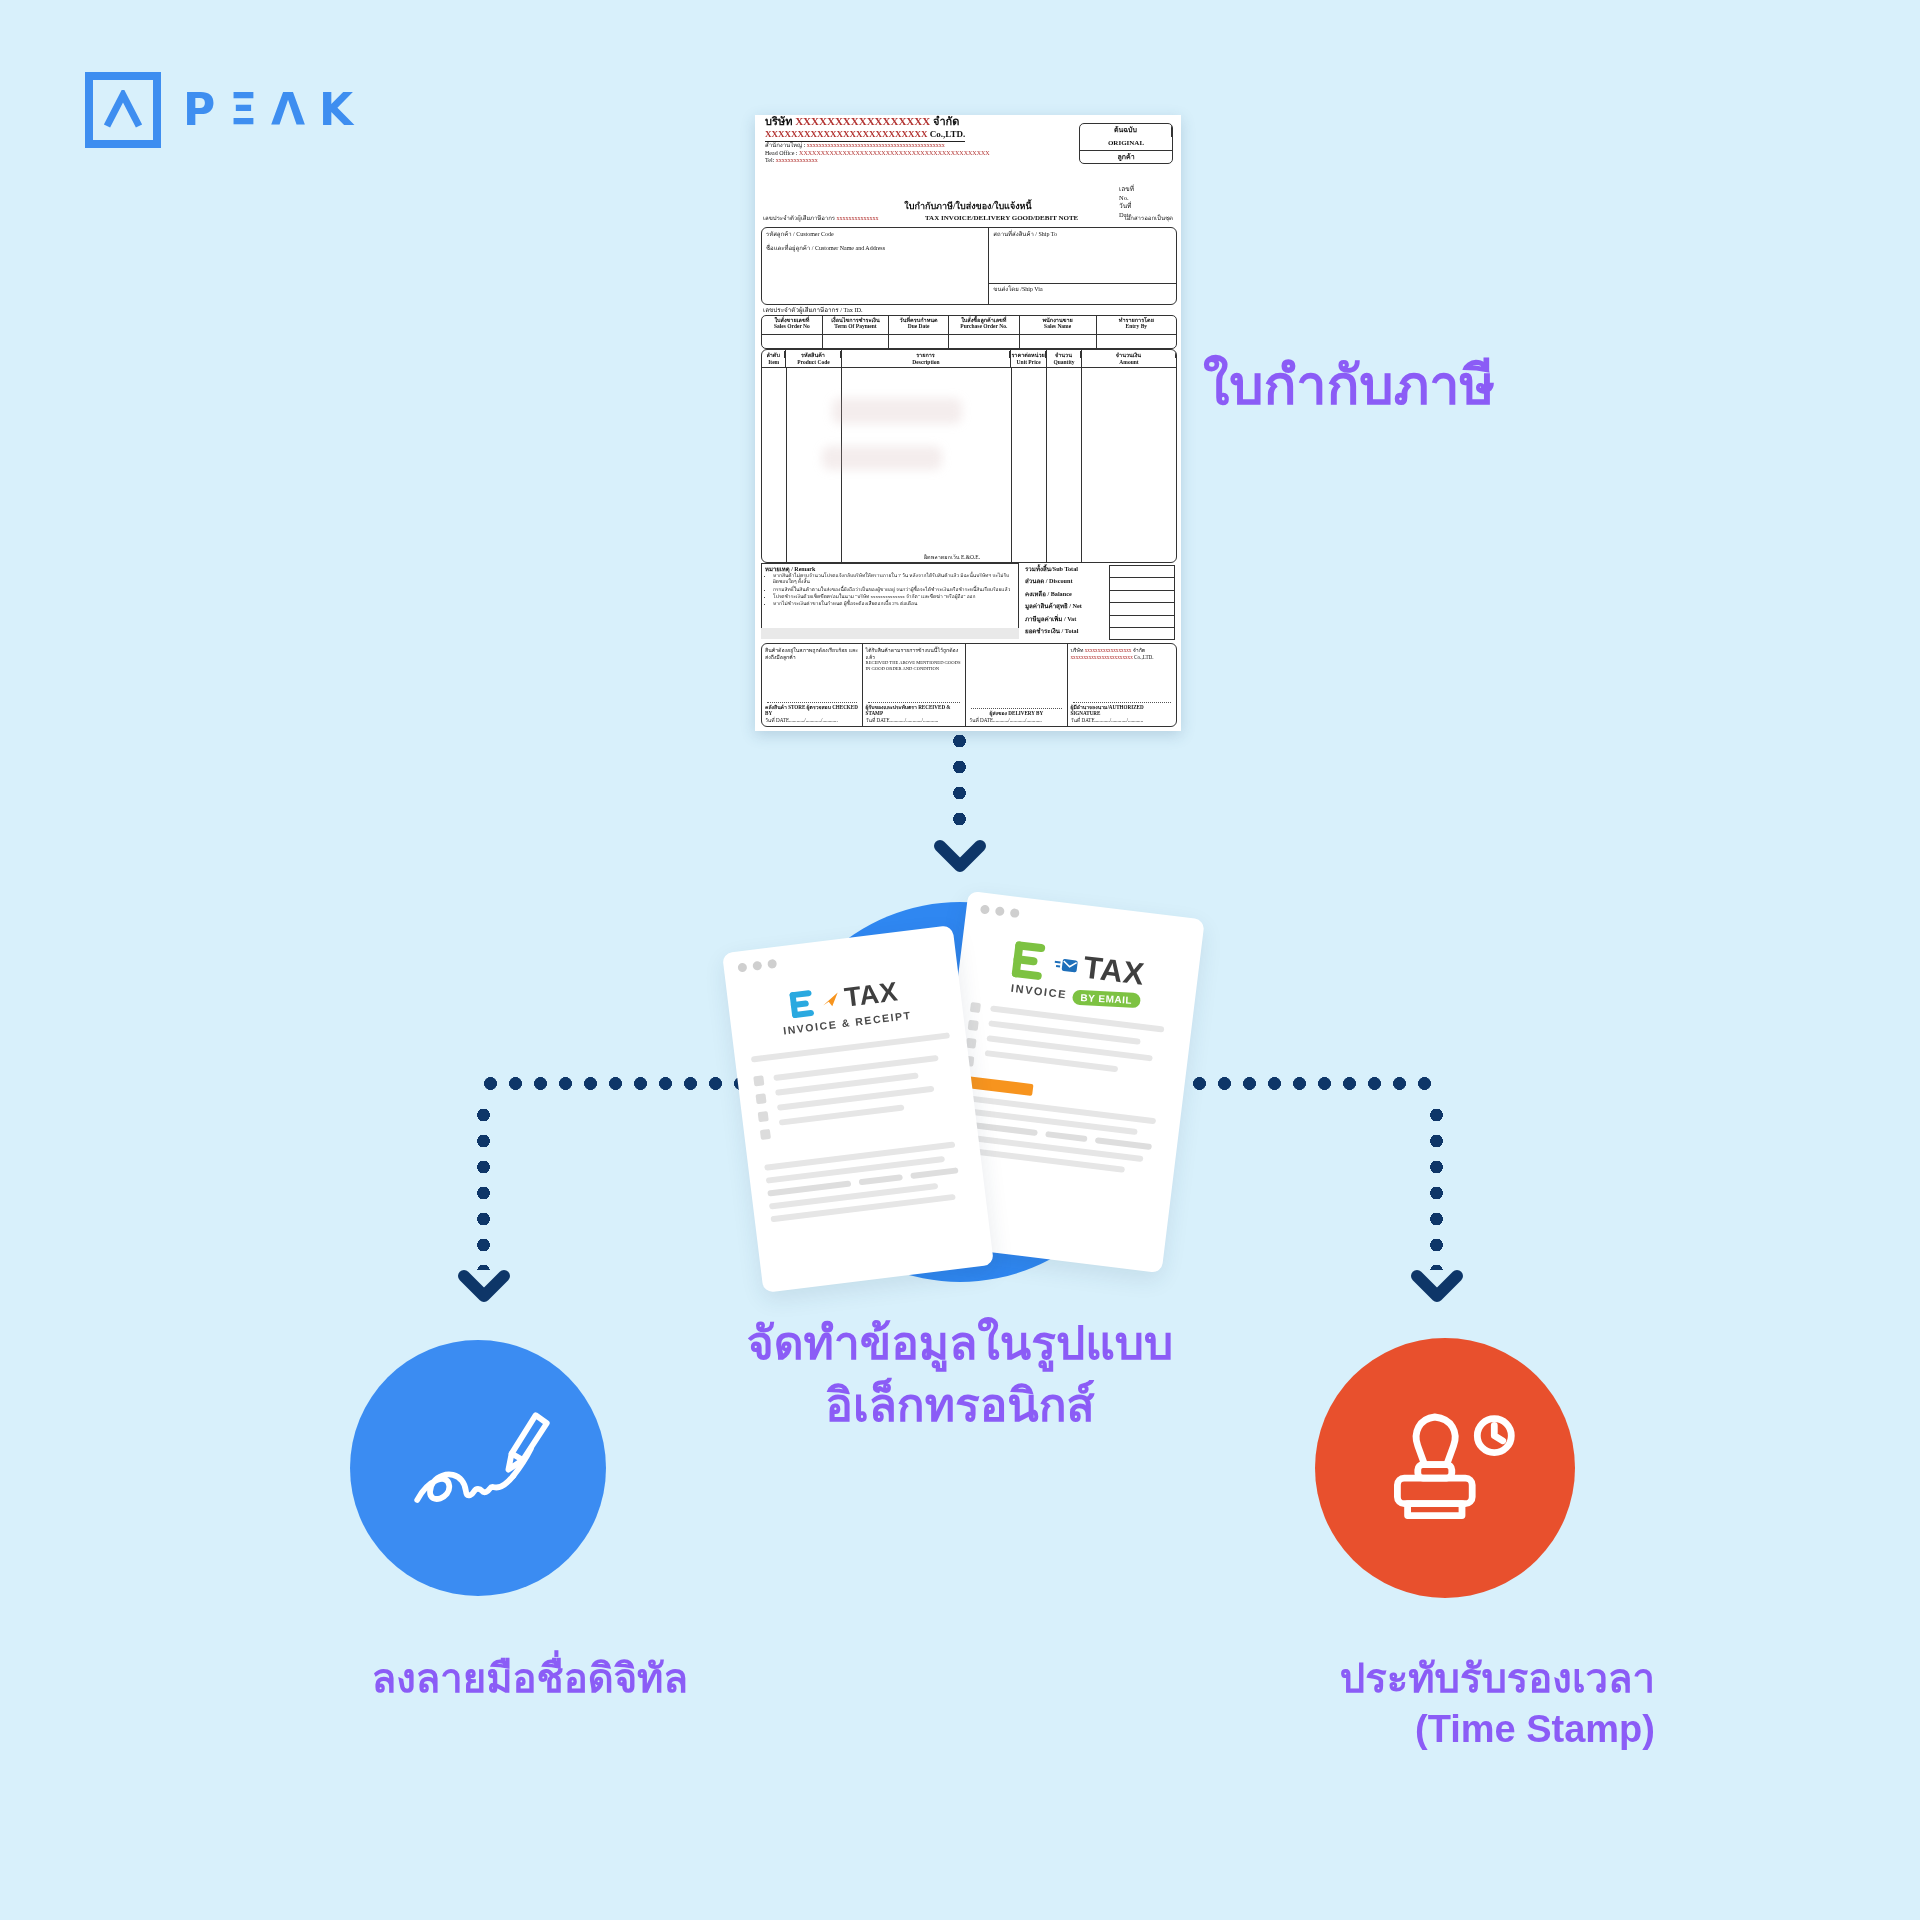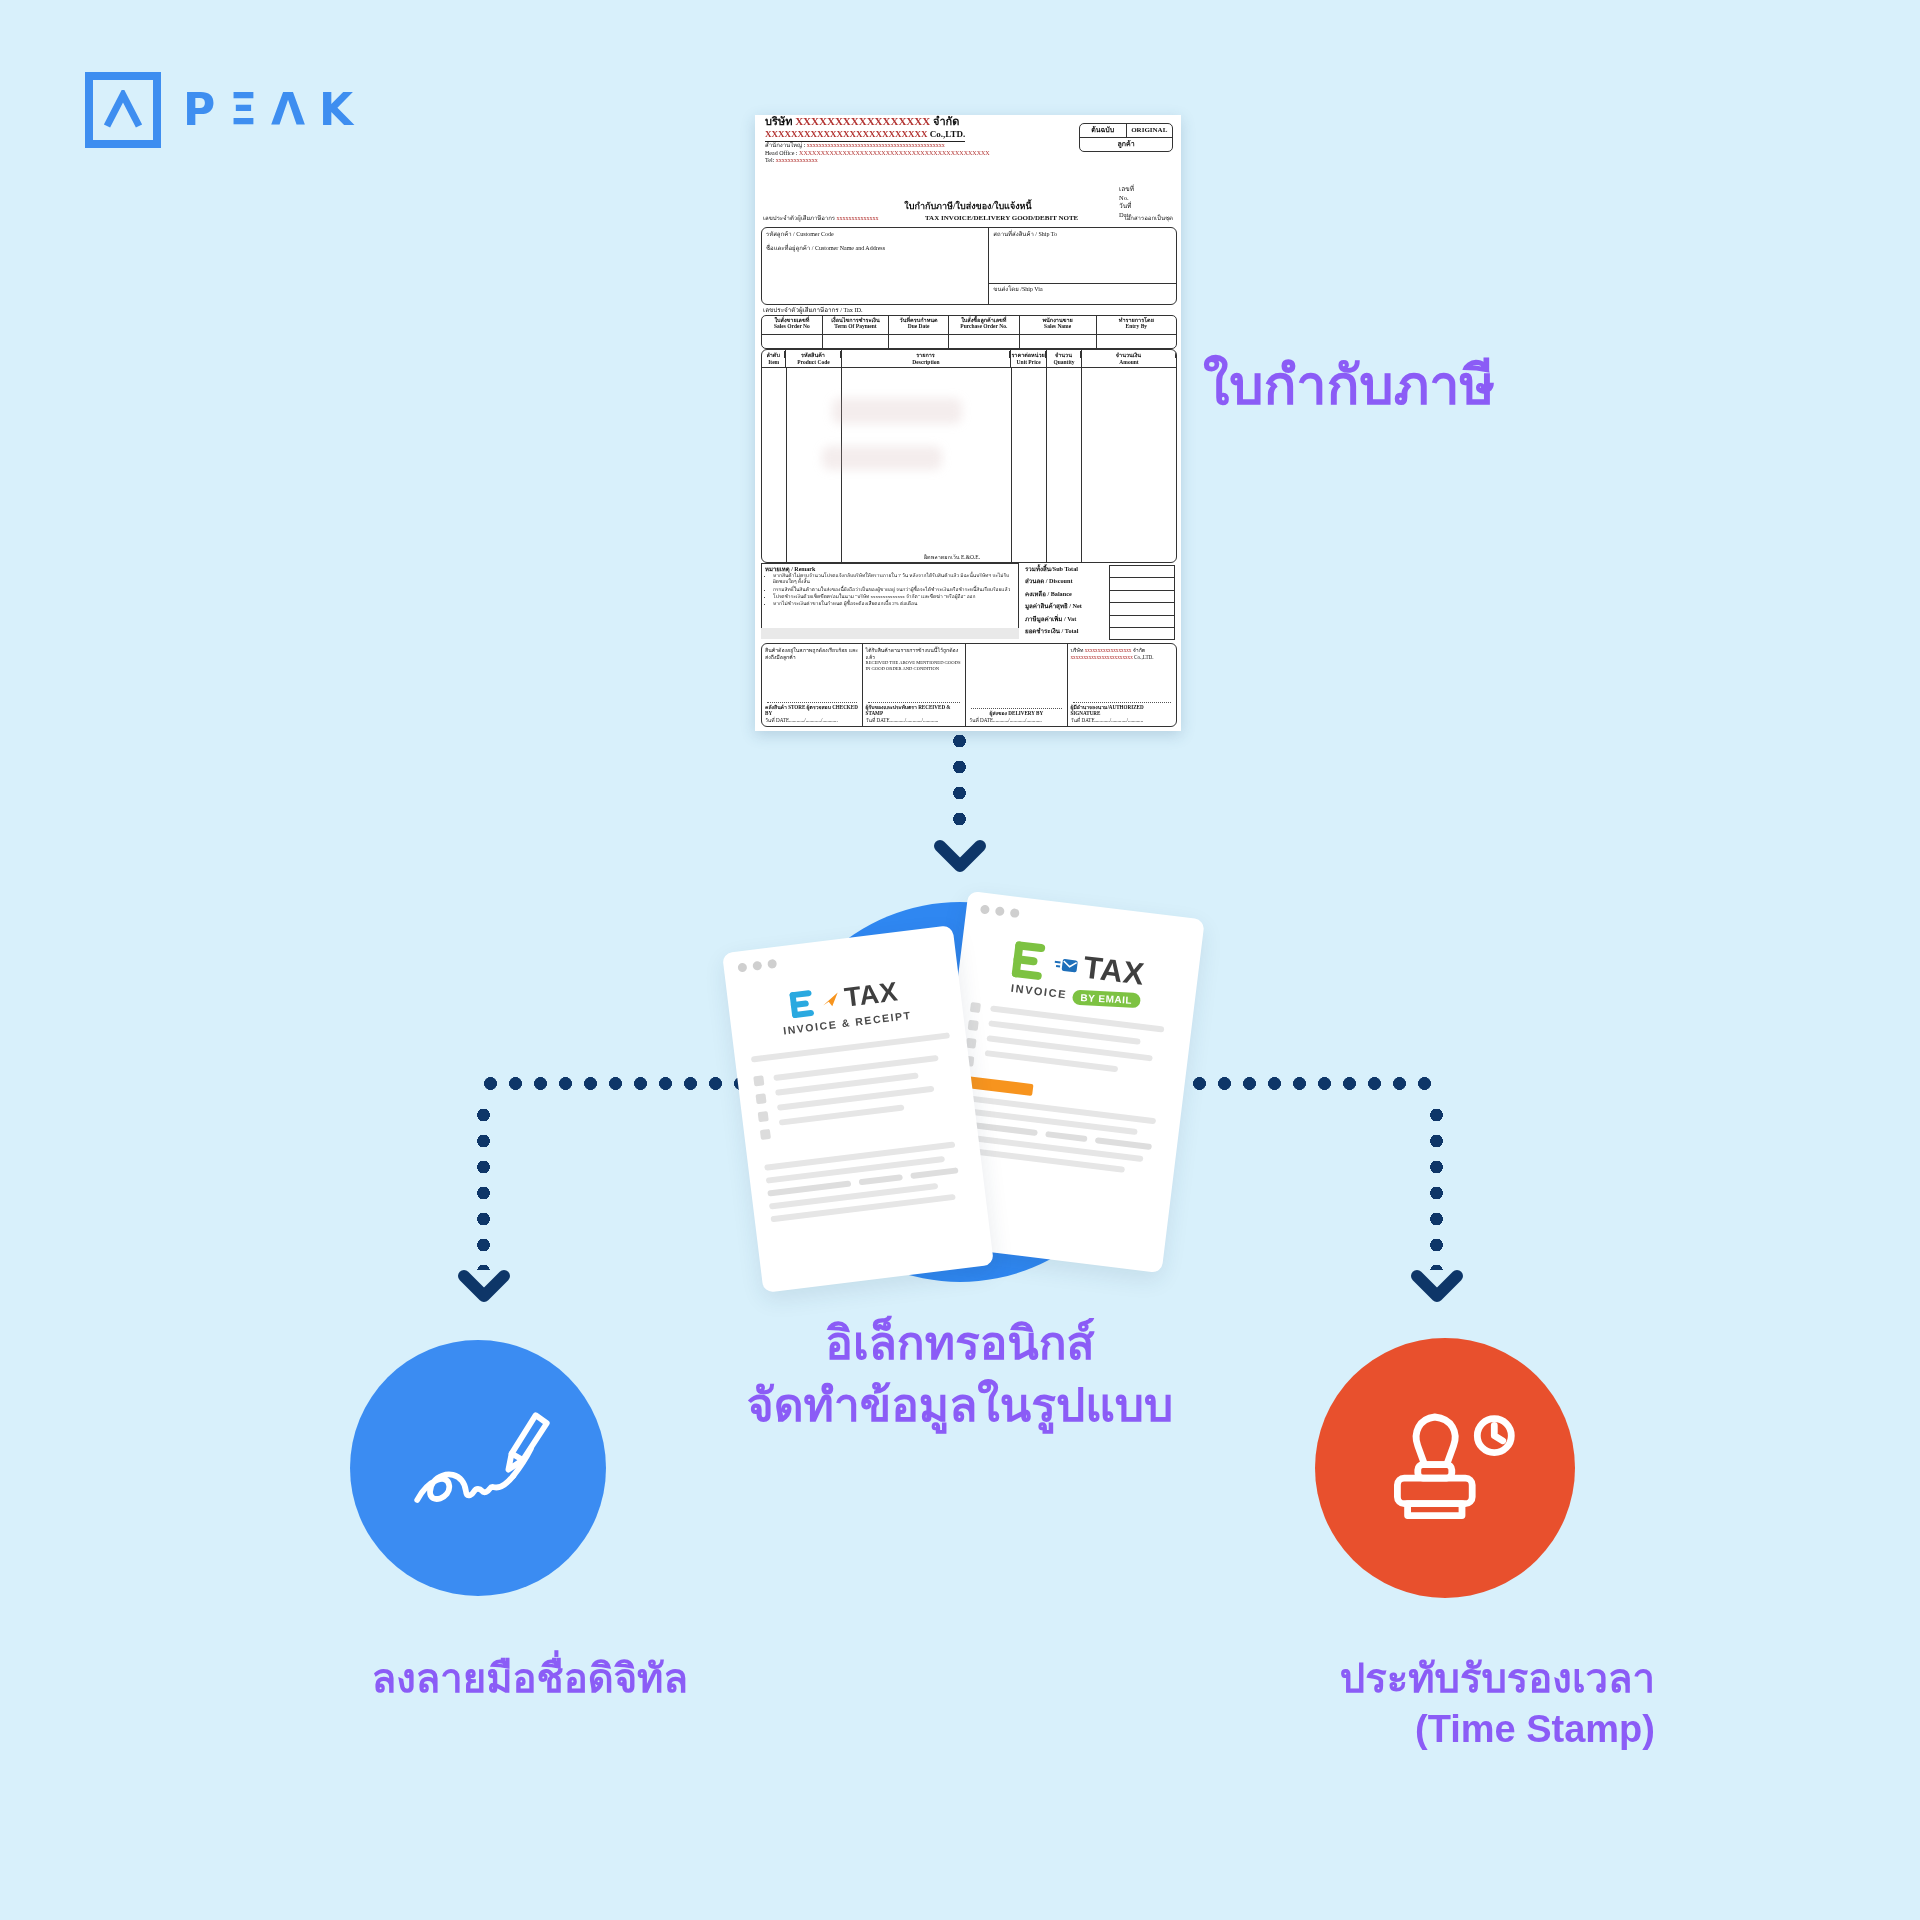--- a/index.html
+++ b/index.html
@@ -33,21 +33,21 @@
   
   .invoice{left:755px;top:115px;width:426px;height:616px;background:#fff;
     box-shadow:0 4px 14px rgba(40,80,120,.20);color:#111;
     font-family:"Liberation Serif", serif;font-size:6px;line-height:1.25;}
   .inv-red{color:#b23230;}
   .inv-co1{font-size:11px;font-weight:700;}
   .inv-co2{font-size:9px;font-weight:700;border-bottom:1px solid #222;display:inline-block;padding-bottom:1px;}
   .inv-small{font-size:6px;}
   .inv-head{left:10px;top:0;width:260px;}
   .copybox{right:8px;top:8px;width:92px;border:1px solid #333;border-radius:5px;overflow:hidden;text-align:center;font-weight:700;font-size:7px;}
-  .copybox .r1{display:flex;border-bottom:1px solid #333;}
+  .copybox .r1{display:flex;border-bottom:1px solid #333;flex-direction:column;}
   .copybox .r1 span{flex:1;padding:2px 0;}
   .copybox .r1 span:first-child{border-right:1px solid #333;}
   .copybox .r2{padding:2px 0;}
   .nodate{left:364px;top:70px;font-size:6.5px;line-height:8.5px;}
   .inv-title{left:0;top:86px;width:100%;text-align:center;font-weight:700;font-size:9px;}
   .inv-subrow{left:8px;top:99px;width:410px;display:flex;justify-content:space-between;align-items:flex-end;font-size:6px;}
   .inv-subrow .mid{font-weight:700;font-size:7px;}
   .custbox{left:6px;top:112px;width:414px;height:76px;border:1px solid #333;border-radius:6px;display:flex;}
   .custbox .lc{width:55%;border-right:1px solid #333;padding:3px 4px;}
   .custbox .rc{width:45%;position:relative;padding:3px 4px;}
@@ -458,22 +458,22 @@
         <i style="width:40%"></i>
         <i style="width:20%"></i>
         <i style="width:28%"></i>
       </div>
     <div class="sk skline" style="width:92%"></div>
     <div class="sk skline" style="width:84%"></div>
   </div>
 </div>
 
 <div class="abs center-text navy">
+  <div class="l">จัดทำข้อมูลในรูปแบบ</div>
   <div class="l">อิเล็กทรอนิกส์</div>
-  <div class="l">จัดทำข้อมูลในรูปแบบ</div>
 </div>
 
 <div class="abs circle c-sign">
   <svg width="160" height="160" viewBox="0 0 100 100">
     <g fill="none" stroke="#ffffff" stroke-width="3.6" stroke-linecap="round" stroke-linejoin="round">
       <path d="M12,70 C19,57 31,53 32,61 C33,69 20,73 20,65 C20,55 34,50 40,58 C44,63 41,68 45,67 C48,66 47,63 50,63 C53,63 52,66 55,65 C58,64 57,61 60,62 C64,63 68,60 72,55"></path>
       <path d="M72,55 C76,50 80,44 83,38"></path>
       <path d="M86,17 L93,22 L78,45 L69,51 L71,41 Z"></path>
       <path d="M71,41 L78,45"></path>
     </g>

